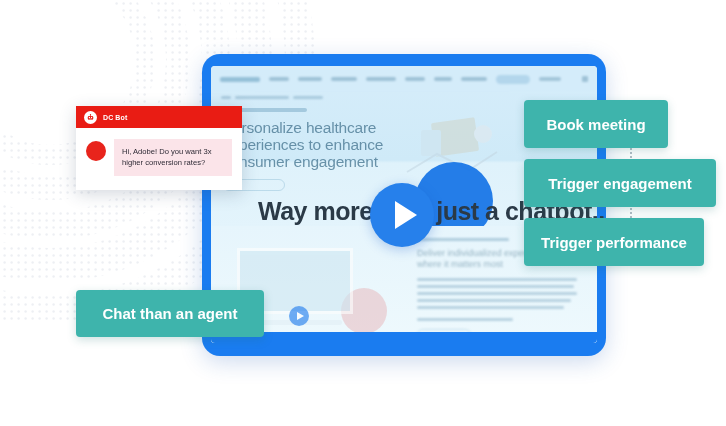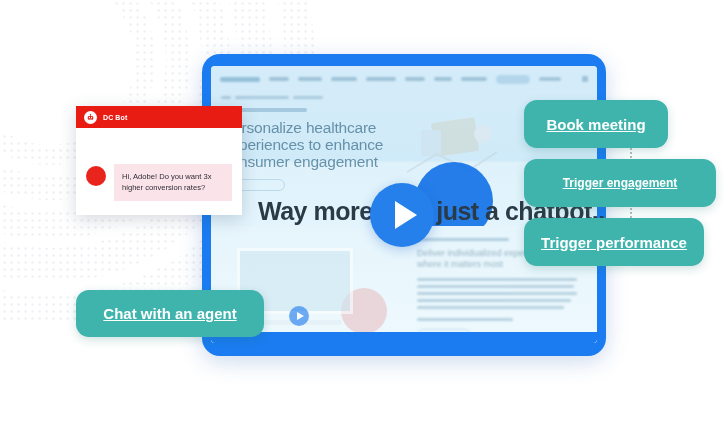--- a/index.html
+++ b/index.html
@@ -266,21 +266,20 @@
     font-size: 7px;
     font-weight: 700;
     color: #ffffff;
     letter-spacing: .1px;
   }
   .chat-body {
     padding: 11px 10px 14px 10px;
     display: flex;
     gap: 8px;
     align-items: flex-start;
-    margin-top: 25px;
   }
   .avatar-dot {
     width: 20px; height: 20px;
     border-radius: 50%;
     background: #e8241c;
     flex: none;
     margin-top: 2px;
   }
   .bubbles { display: flex; flex-direction: column; gap: 9px; flex: 1; }
   .bubble {
@@ -290,31 +289,30 @@
     line-height: 11.4px;
     color: #2e2a35;
   }
 
   
   .pill {
     position: absolute;
     background: #3eb4ac;
     color: #ffffff;
     font-weight: 700;
-    border-radius: 13px;
+    border-radius: 4px;
     display: flex;
     align-items: center;
     justify-content: center;
     box-shadow: 0 3px 10px rgba(30,120,115,.22);
     cursor: pointer;
     white-space: nowrap;
-    text-decoration: underline;
   }
   .pill-book   { left: 524px; top: 100px; width: 144px; height: 48px; font-size: 15px; }
-  .pill-trig   { left: 524px; top: 159px; width: 192px; height: 48px; font-size: 12px; }
+  .pill-trig   { left: 524px; top: 159px; width: 192px; height: 48px; font-size: 15px; }
   .pill-anal   { left: 524px; top: 218px; width: 180px; height: 48px; font-size: 15px; }
   .pill-chat   { left: 76px;  top: 290px; width: 188px; height: 47px; font-size: 15px; }
 
   
   .dotted-line {
     position: absolute;
     left: 630px; top: 100px;
     width: 0;
     height: 166px;
     border-left: 2px dotted #9aa7b4;
@@ -434,15 +432,15 @@
       <div class="avatar-dot"></div>
       <div class="bubbles">
         <div class="bubble">Hi, Adobe! Do you want 3x higher conversion rates?</div>
       </div>
     </div>
   </div>
 
   <div class="pill pill-book">Book meeting</div>
   <div class="pill pill-trig">Trigger engagement</div>
   <div class="pill pill-anal">Trigger performance</div>
-  <div class="pill pill-chat">Chat with an agent</div>
+  <div class="pill pill-chat">Chat than an agent</div>
 
 </div>
 
 </body></html>

